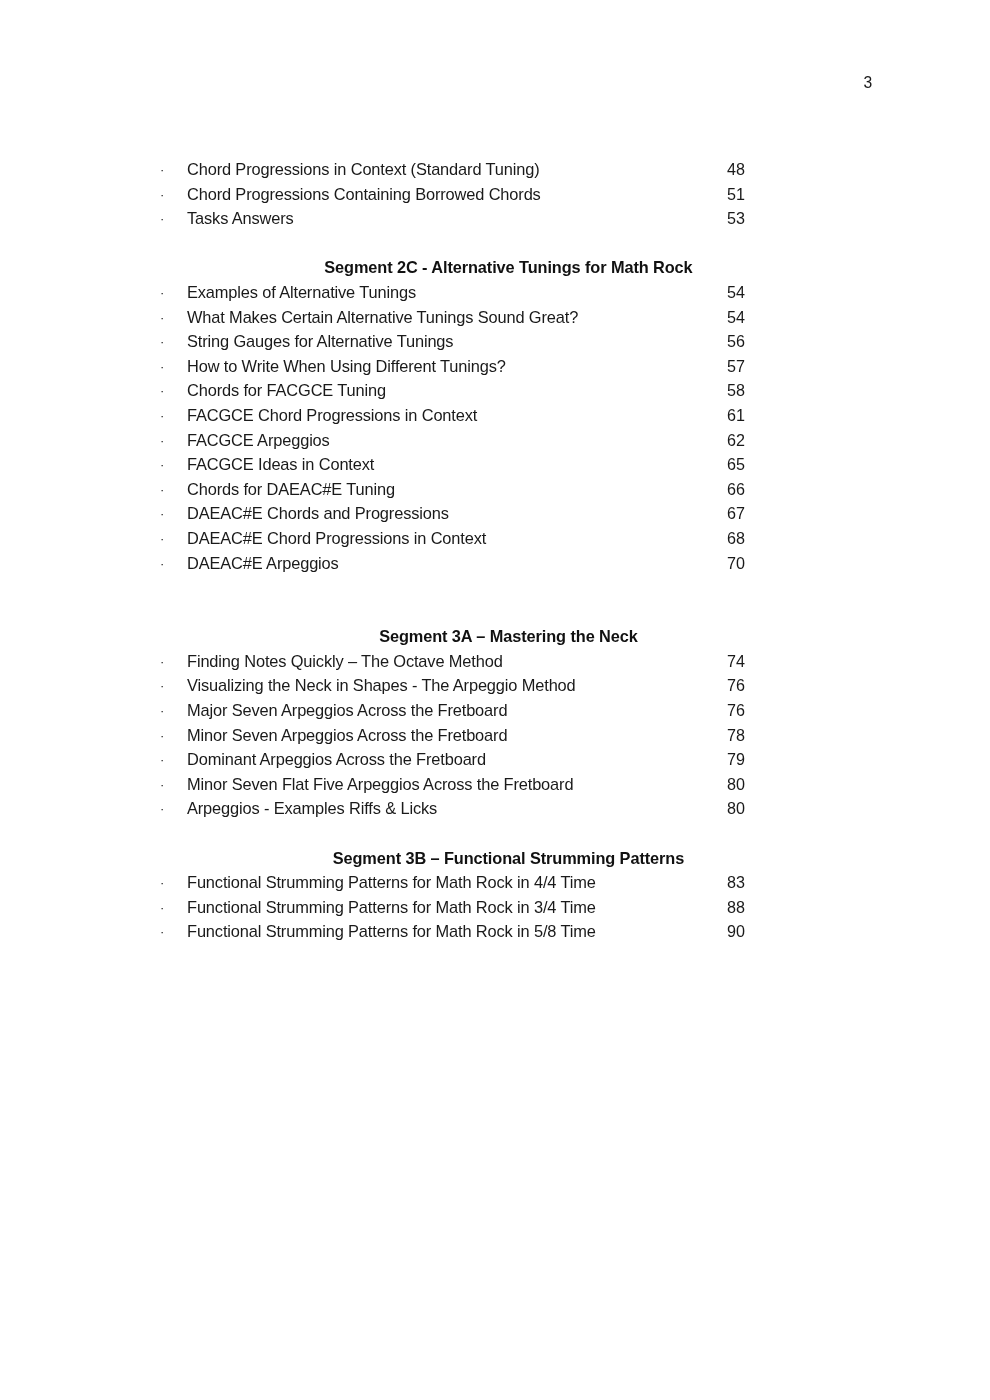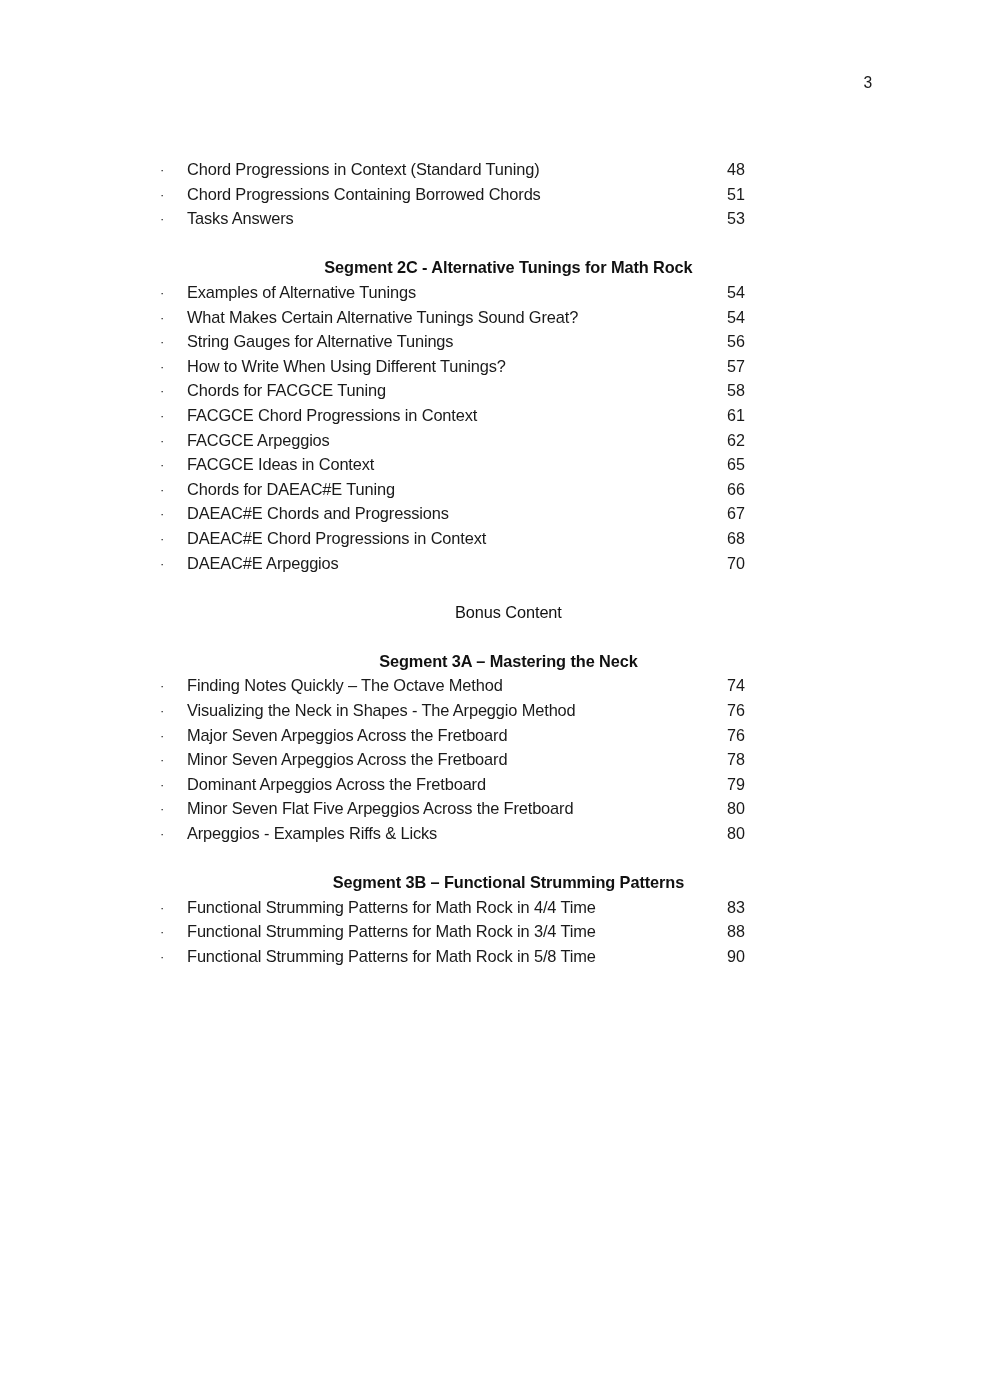--- a/index.html
+++ b/index.html
@@ -182,23 +182,20 @@
           <span class="label">DAEAC#E Chord Progressions in Context</span>
           <span class="pageno">68</span>
         </div>
         <div class="row">
           <span class="bullet">·</span>
           <span class="label">DAEAC#E Arpeggios</span>
           <span class="pageno">70</span>
         </div>
       </div>
       <div class="spacer"></div>
-      <div class="group">
-        <div class="heading plain">Bonus Content</div>
-      </div>
       <div class="spacer"></div>
       <div class="group">
         <div class="heading">Segment 3A – Mastering the Neck</div>
         <div class="row">
           <span class="bullet">·</span>
           <span class="label">Finding Notes Quickly – The Octave Method</span>
           <span class="pageno">74</span>
         </div>
         <div class="row">
           <span class="bullet">·</span>

